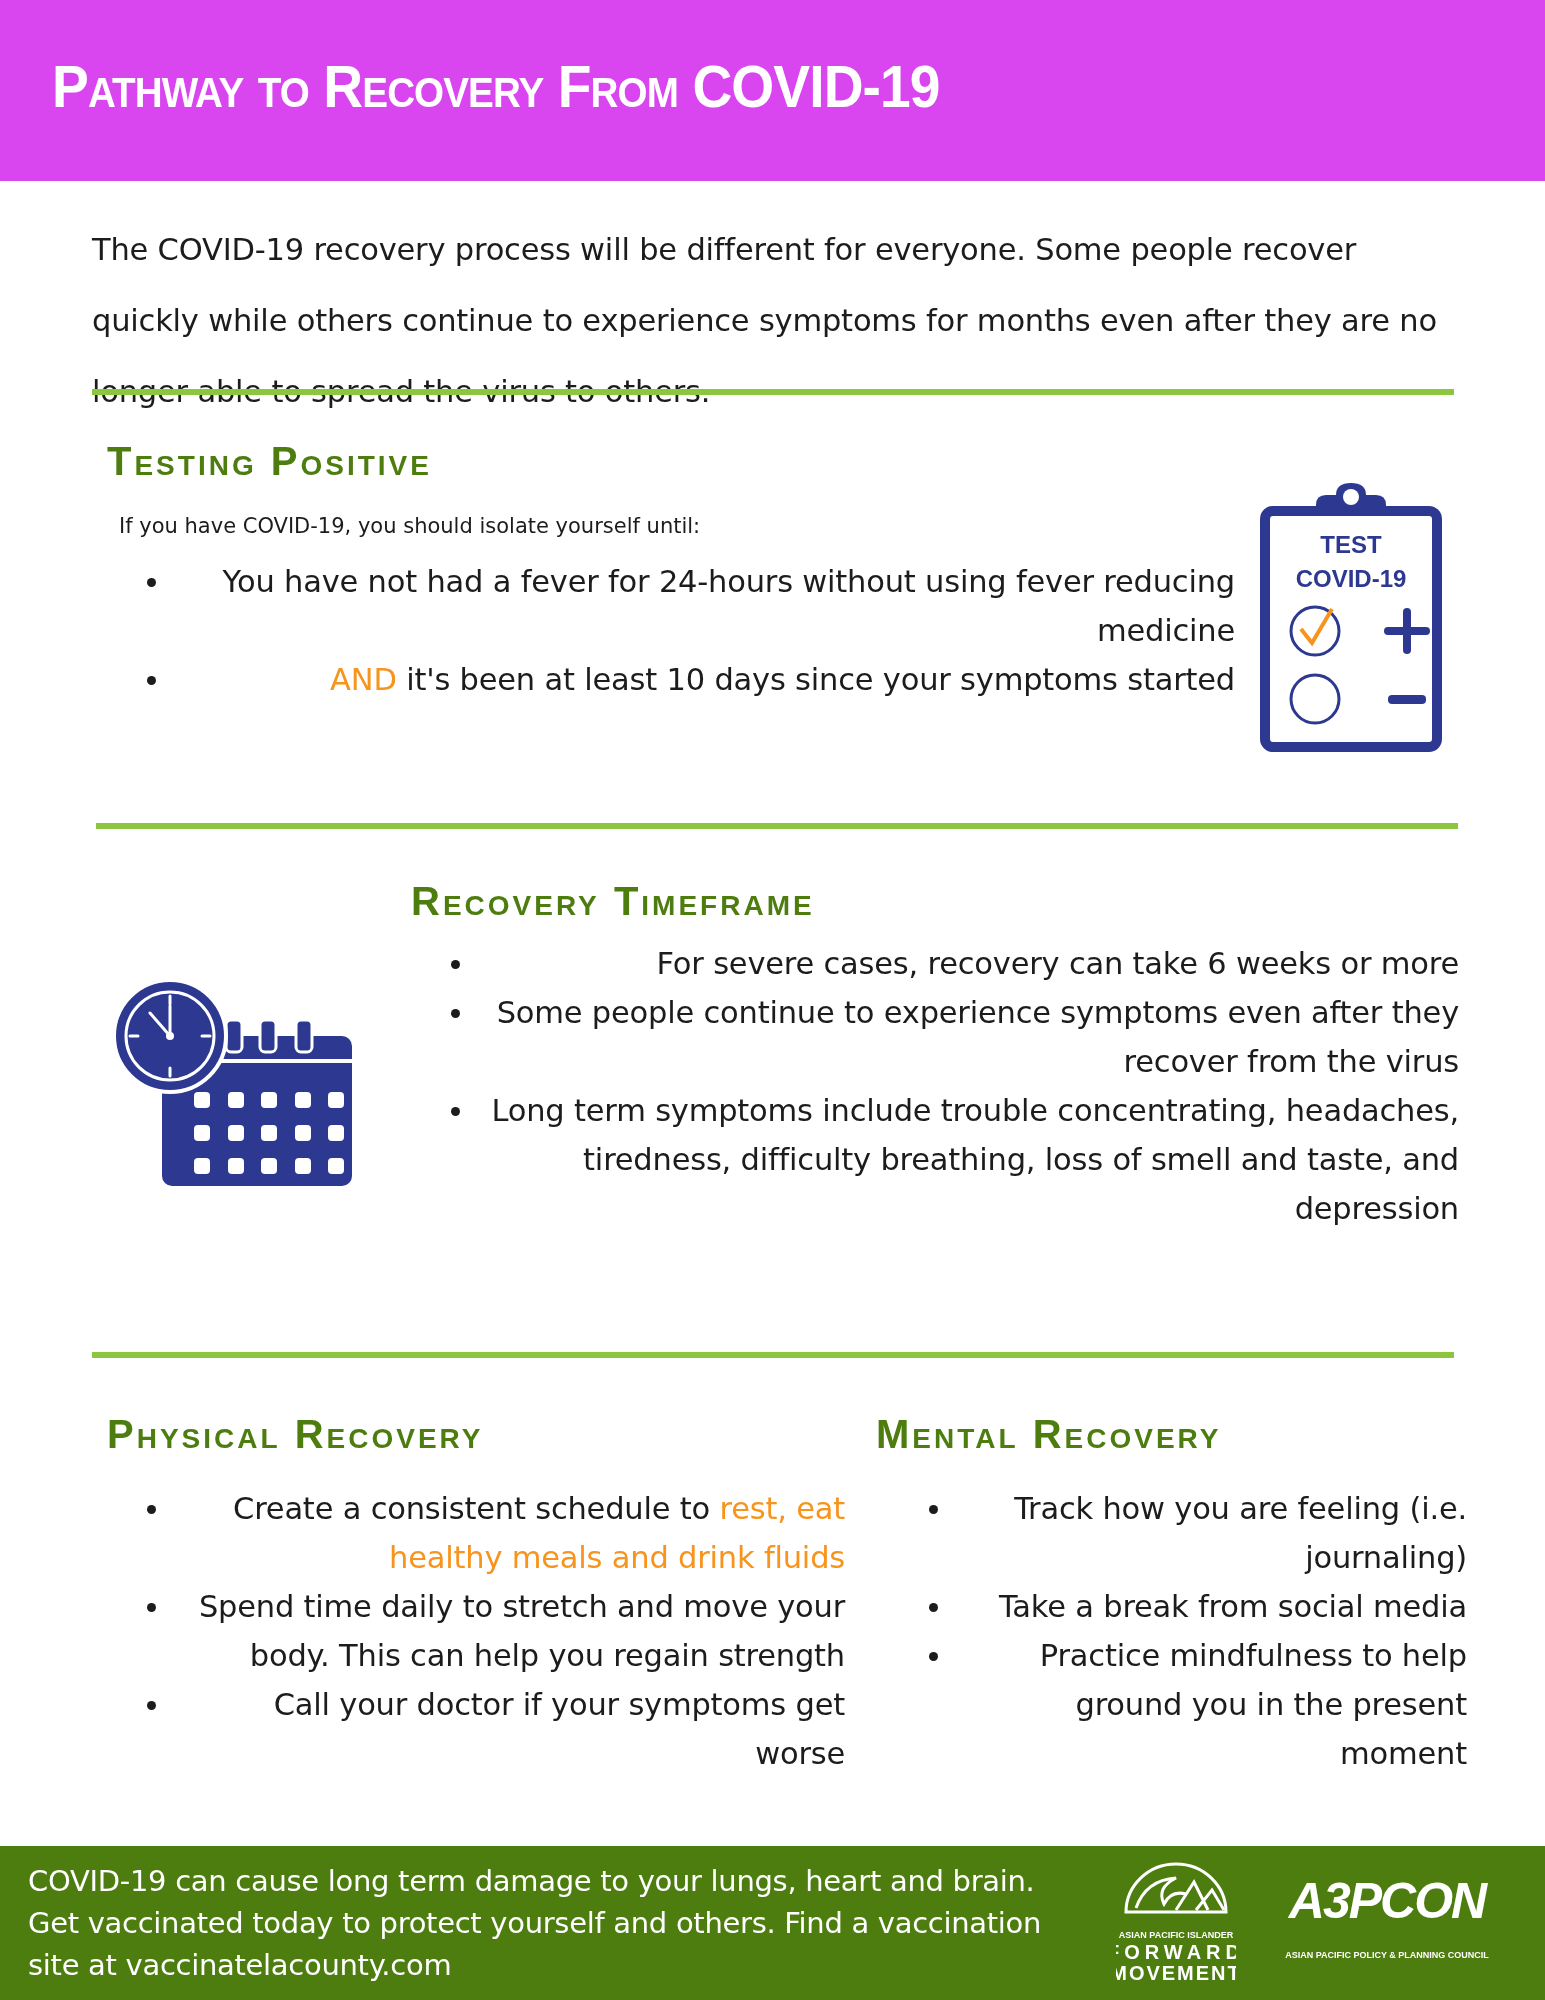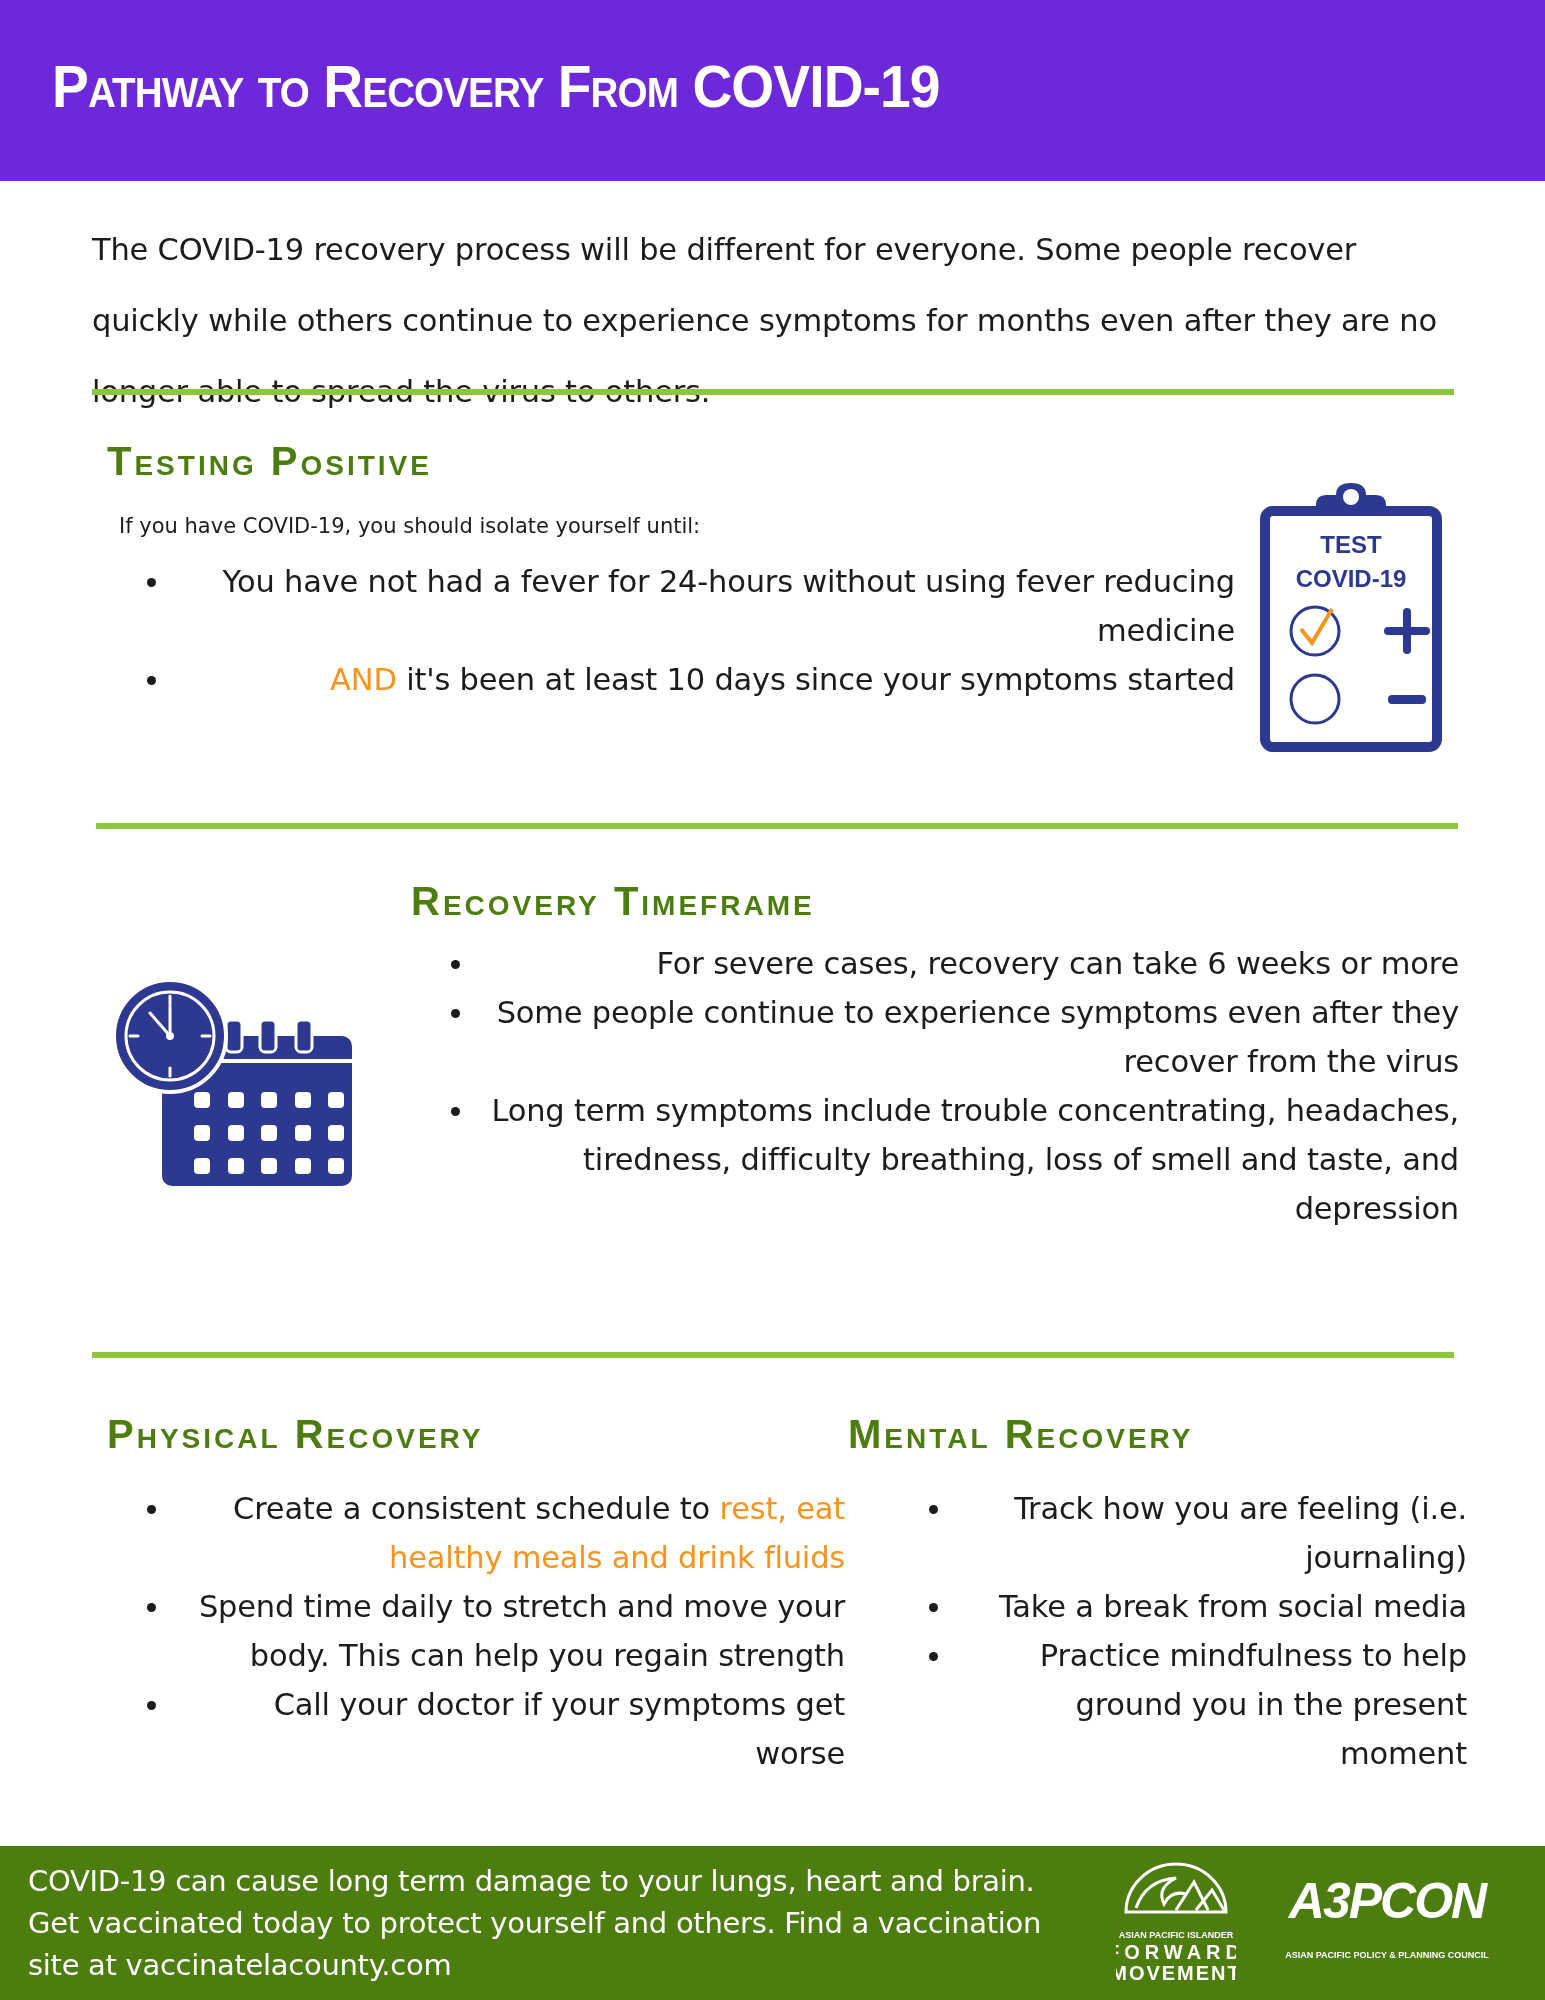--- a/index.html
+++ b/index.html
@@ -2,21 +2,21 @@
 <html><head>
 <meta charset="utf-8">
 <style>
   html, body { margin: 0; padding: 0; }
   body {
     width: 1545px; height: 2000px; position: relative; background: #ffffff;
     font-family: "DejaVu Sans", sans-serif; color: #1c1c1c; overflow: hidden;
   }
   .header {
     position: absolute; left: 0; top: 0; width: 1545px; height: 181px;
-    background: #6d28d9;
+    background: #d946ef;
   }
   .header h1 {
     position: absolute; left: 52px; top: 52px; margin: 0;
     font-family: "Liberation Sans", sans-serif; font-weight: bold;
     font-size: 60px; color: #ffffff; font-variant: small-caps;
     letter-spacing: -1px; transform: scaleX(0.92); transform-origin: left;
   }
   .intro {
     position: absolute; left: 92px; top: 214px; width: 1380px;
     font-size: 30.5px; line-height: 71px; margin: 0; letter-spacing: -0.2px;
@@ -128,21 +128,21 @@
 
 <div class="rule" style="left:92px; top:1352px; width:1362px;"></div>
 
 <h2 class="section-title" style="left:93px; top:1398px;">Physical Recovery</h2>
 <ul class="bullets" style="left:113px; top:1472px; width:720px;">
   <li><span>Create a consistent schedule to </span><span class="orange">rest, eat healthy meals and drink fluids</span></li>
   <li>Spend time daily to stretch and move your body. This can help you regain strength</li>
   <li>Call your doctor if your symptoms get worse</li>
 </ul>
 
-<h2 class="section-title" style="left:834px; top:1398px;">Mental Recovery</h2>
+<h2 class="section-title" style="left:862px; top:1398px;">Mental Recovery</h2>
 <ul class="bullets" style="left:895px; top:1472px; width:560px;">
   <li>Track how you are feeling (i.e. journaling)</li>
   <li>Take a break from social media</li>
   <li>Practice mindfulness to help ground you in the present moment</li>
 </ul>
 
 <div class="footer">
   <p>COVID-19 can cause long term damage to your lungs, heart and brain. Get vaccinated today to protect yourself and others. Find a vaccination site at vaccinatelacounty.com</p>
 
   <svg class="icon" style="left:1116px; top:14px;" width="120" height="128" viewBox="0 0 120 128">

